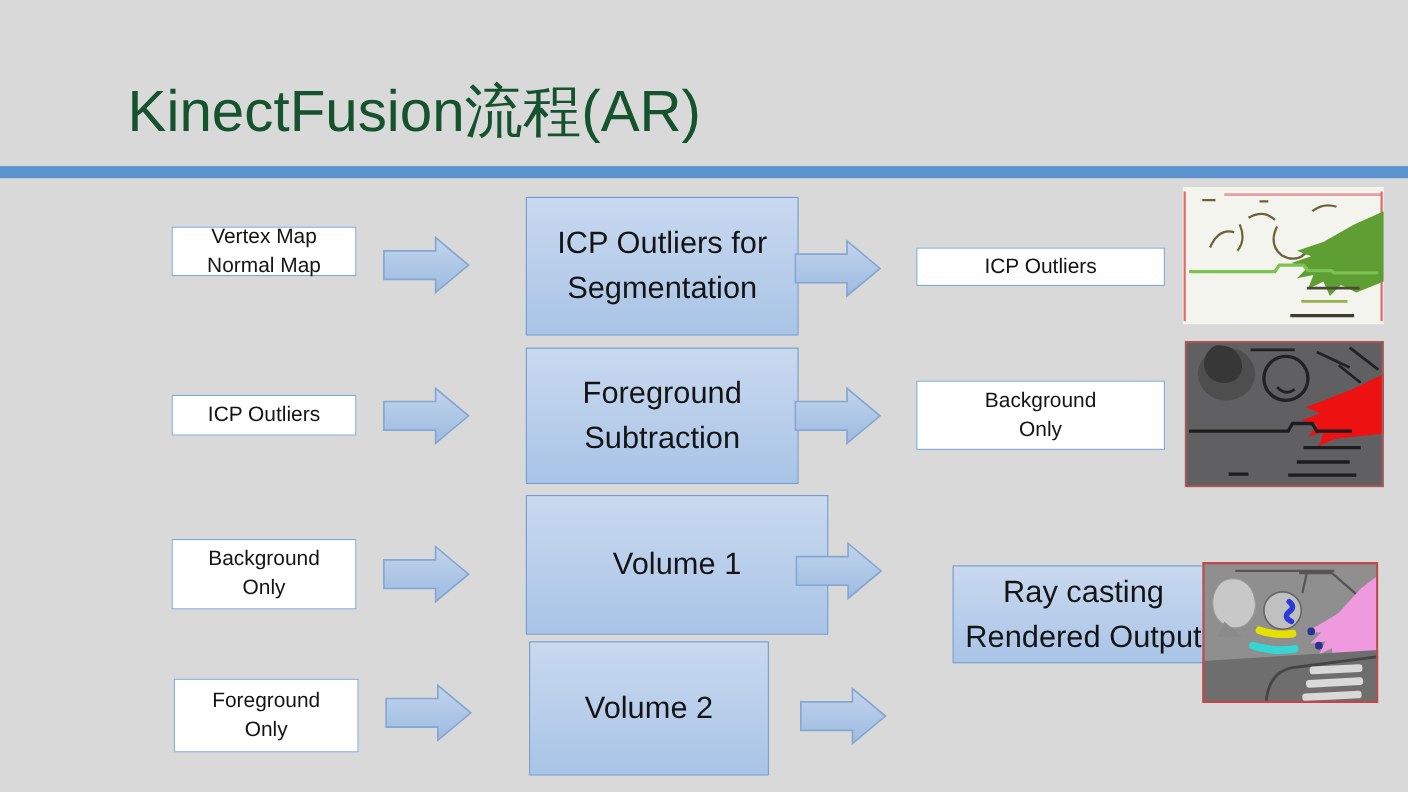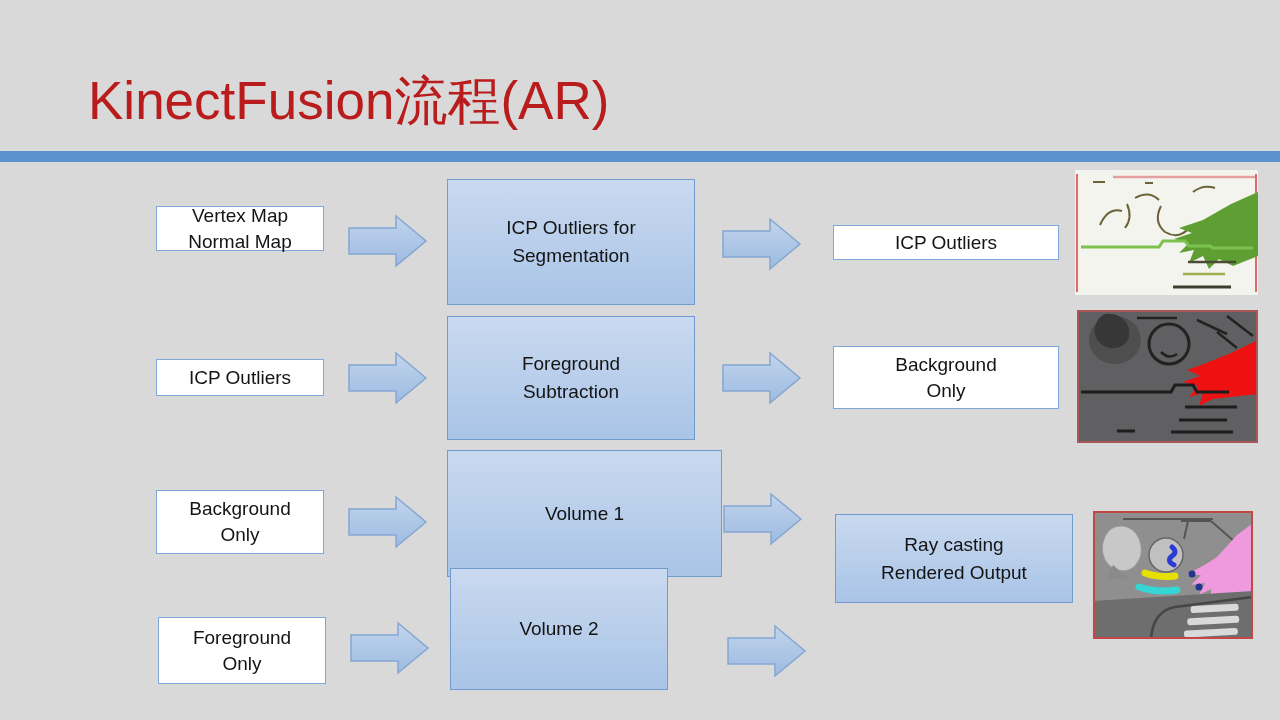--- a/index.html
+++ b/index.html
@@ -3,40 +3,40 @@
 <meta charset="utf-8">
 <style>
   html,body { margin:0; padding:0; }
   .slide {
     position:relative; width:1280px; height:720px;
     background:#d9d9d9; overflow:hidden;
     font-family:"Liberation Sans","DejaVu Sans",sans-serif;
     color:#141414;
   }
   .title {
-    position:absolute; left:88px; top:66px;
-    font-size:53px; font-weight:300; letter-spacing:0px; color:#b91c1c;
+    position:absolute; left:116px; top:66px;
+    font-size:53px; font-weight:300; letter-spacing:0px; color:#14532d;
     white-space:nowrap;
   }
   .accent-bar {
     position:absolute; left:0; top:151px; width:1280px; height:11px;
     background:#5b93ce;
   }
   .box {
     position:absolute; display:flex; align-items:center; justify-content:center;
     text-align:center; white-space:pre-line; box-sizing:border-box;
   }
   .io-box {
     background:#ffffff; border:1px solid #7fa7d9;
     font-size:19px; line-height:1.35;
   }
   .proc-box {
     background:linear-gradient(180deg,#c9d9ef 0%,#a9c4e7 100%);
     border:1px solid #6f9bd1;
-    font-size:19px; line-height:1.45;
+    font-size:28px; line-height:1.45;margin-left:31px;
   }
   .arrow { position:absolute; width:80px; height:54px; }
   .img-frame { position:absolute; display:block; }
   svg { display:block; }
 </style>
 </head>
 <body>
 
 <div class="slide">
 
@@ -115,21 +115,21 @@
   <div class="box proc-box" style="left:447px;top:450px;width:275px;height:127px">Volume 1</div>
   <svg class="arrow" style="left:723px;top:492px">
       <use href="#blockArrow"></use>
     </svg>
 
   <div class="box io-box" style="left:158px;top:617px;width:168px;height:67px">Foreground
 Only</div>
   <svg class="arrow" style="left:350px;top:621px">
       <use href="#blockArrow"></use>
     </svg>
-  <div class="box proc-box" style="left:450px;top:568px;width:218px;height:122px">Volume 2</div>
+  <div class="box proc-box" style="left:450px;top:583px;width:218px;height:122px">Volume 2</div>
   <svg class="arrow" style="left:727px;top:624px">
       <use href="#blockArrow"></use>
     </svg>
 
   <div class="box proc-box" style="left:835px;top:514px;width:238px;height:89px">Ray casting
 Rendered Output</div>
 
   <svg class="img-frame" style="left:1093px;top:511px" width="160" height="128" viewBox="0 0 160 128">
     <rect width="160" height="128" fill="#8f8f8f"></rect>
     <path d="M30,8 H120" stroke="#555" stroke-width="2" fill="none"></path>

